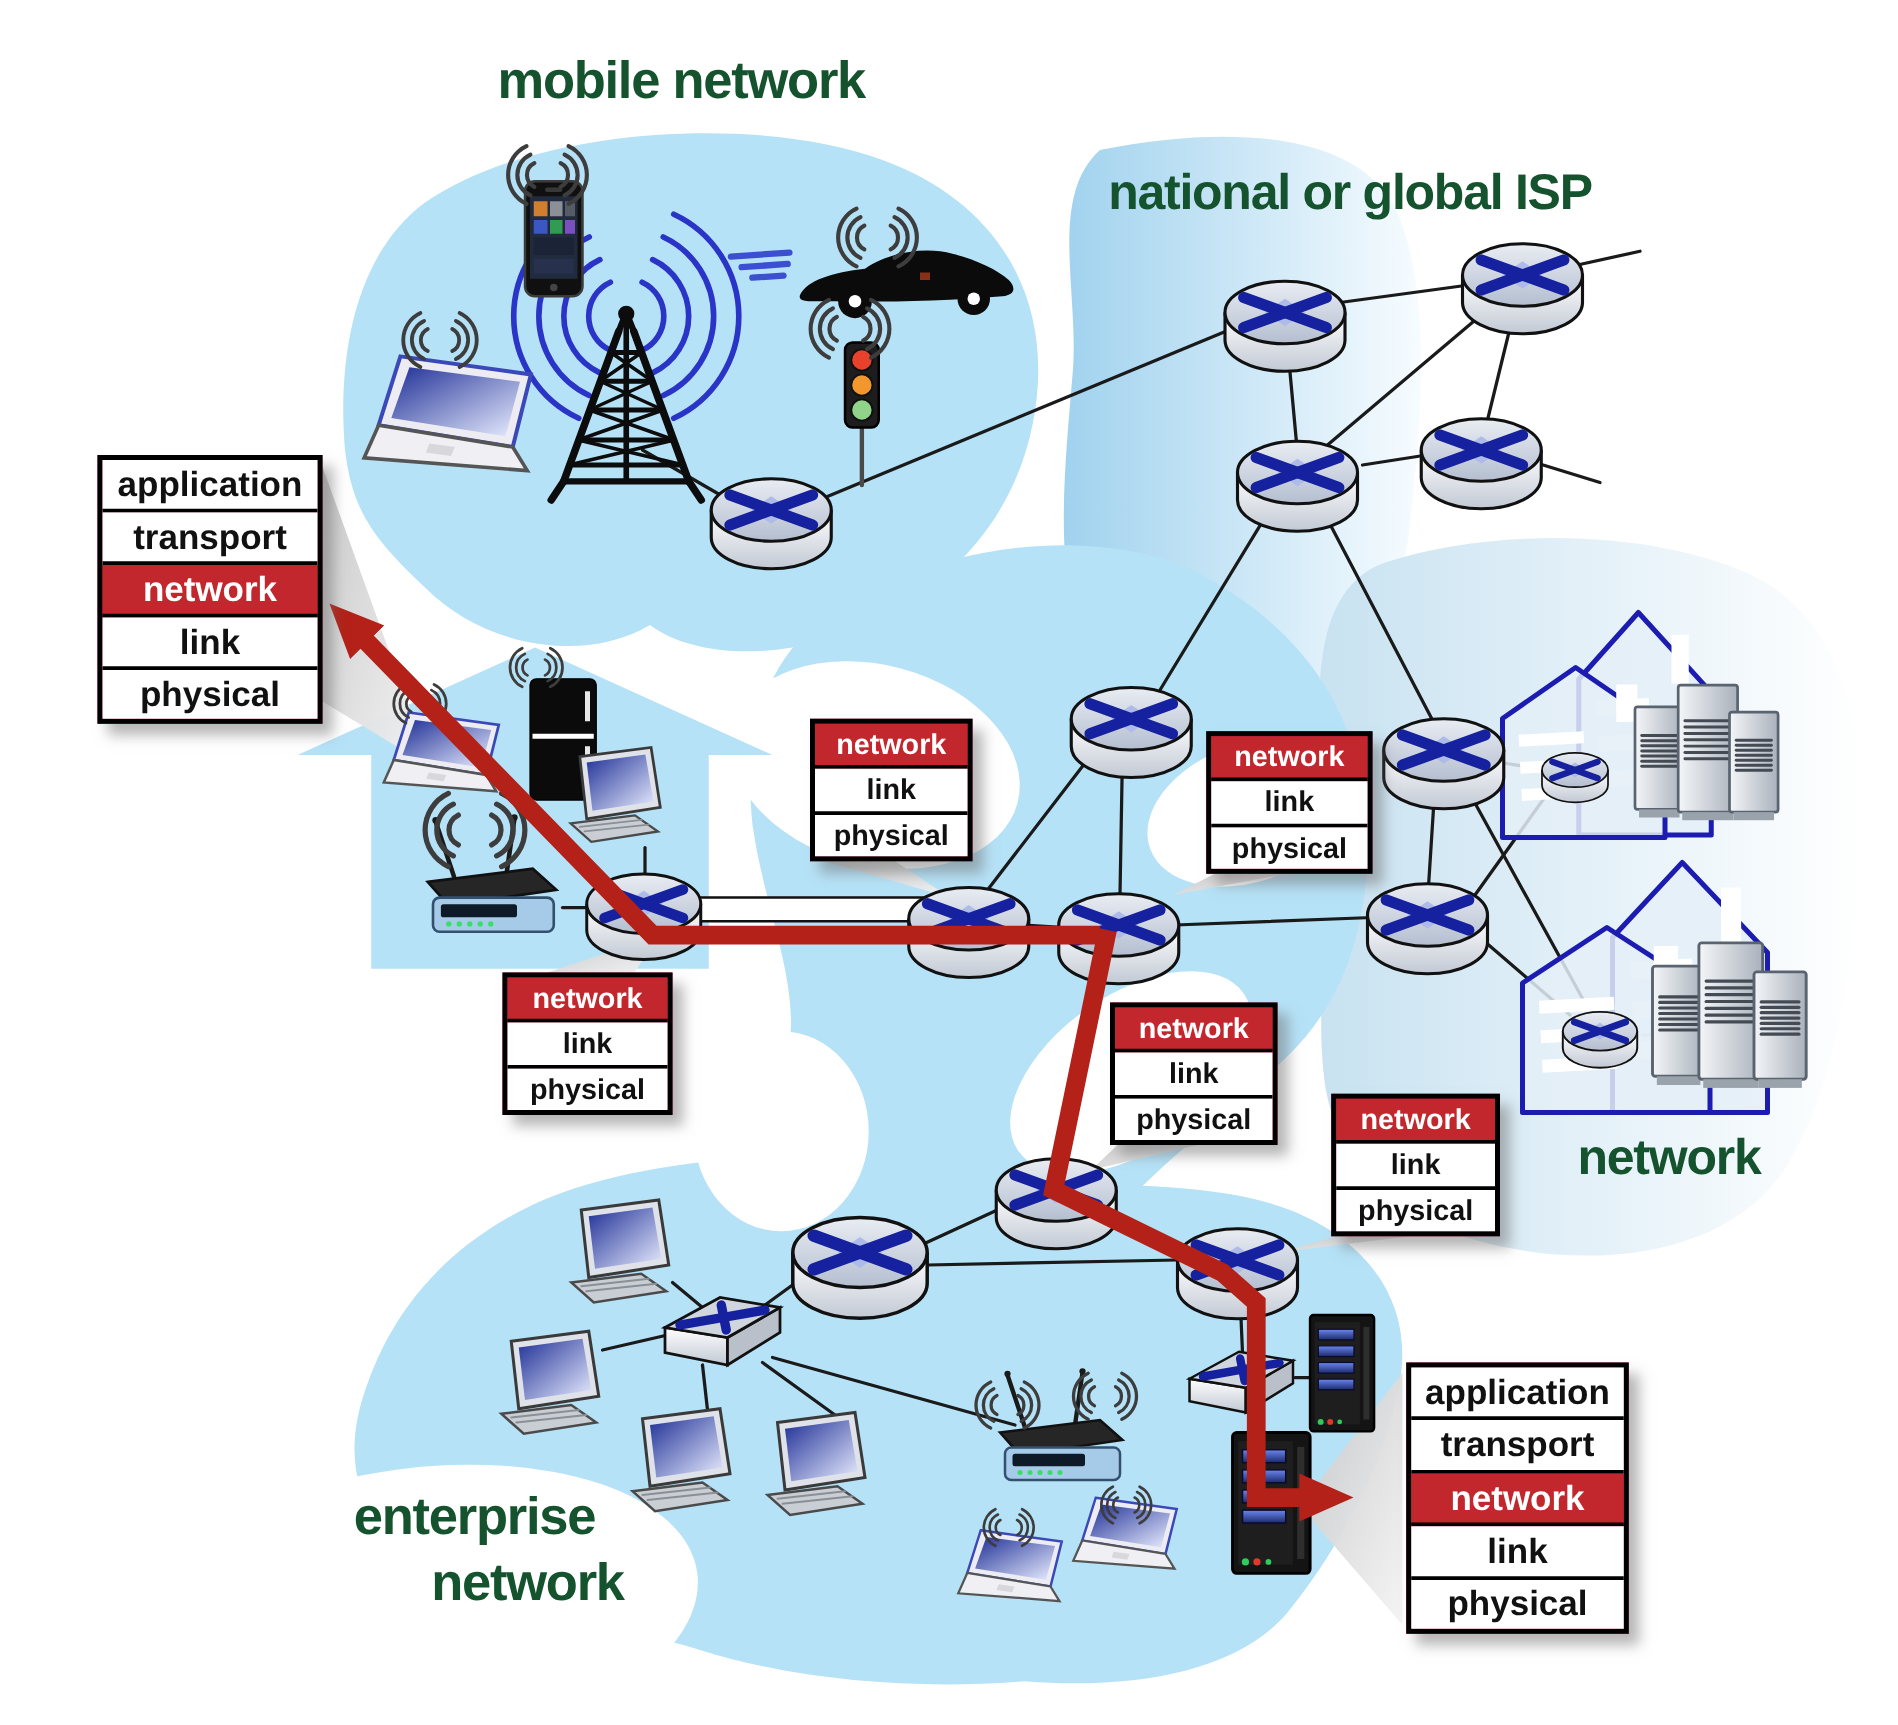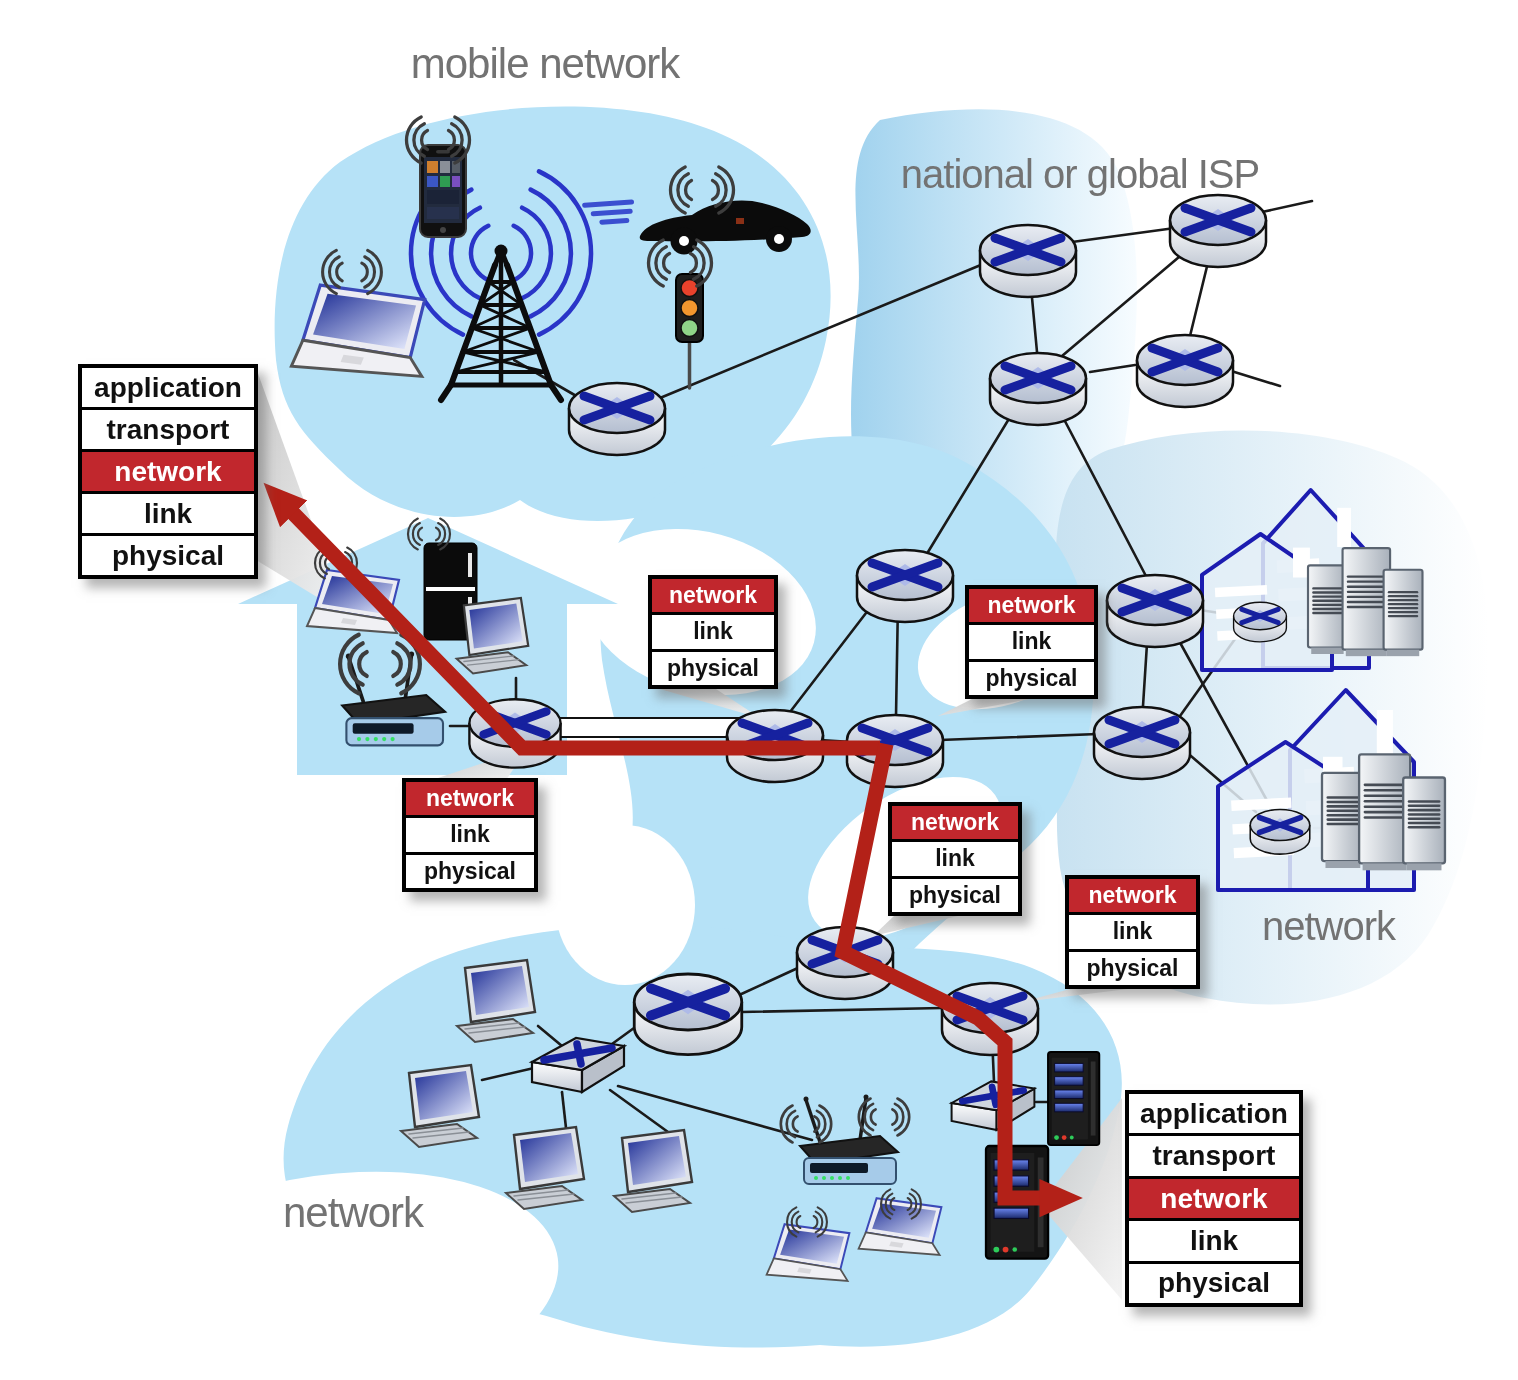--- a/index.html
+++ b/index.html
@@ -1,24 +1,24 @@
 <!DOCTYPE html>
 <html><head>
 <meta charset="utf-8">
 <style>
   html,body{margin:0;padding:0;background:#fff}
   body{width:1518px;height:1380px;position:relative;overflow:hidden;
        font-family:"Liberation Sans",sans-serif}
   #stage{position:absolute;inset:0;width:1518px;height:1380px}
   #net{position:absolute;left:0;top:0}
   #hud{position:absolute;inset:0;pointer-events:none}
-  .lbl{position:absolute;font-weight:normal;color:#737373;letter-spacing:-1px;white-space:nowrap}
+  .lbl{position:absolute;font-weight:bold;color:#14532d;letter-spacing:-1px;white-space:nowrap}
   .lbl span{display:block}
   #lbl-mobile{left:380px;top:40px;width:330px;text-align:center;font-size:42px}
-  #lbl-isp{left:845px;top:152px;width:470px;text-align:center;font-size:40px}
+  #lbl-isp{left:845px;top:132px;width:470px;text-align:center;font-size:40px}
   #lbl-dc{left:1262px;top:904px;font-size:40px;line-height:45px}
   #lbl-ent{left:283px;top:1186px;font-size:42px;line-height:53px}
   #lbl-ent span + span{margin-left:62px}
   .stack{position:absolute;box-sizing:border-box;border:4px solid #000;background:#be185d;
          display:flex;flex-direction:column;box-shadow:8px 9px 10px rgba(110,110,110,.5)}
   .stack .row{flex:1;display:flex;align-items:center;justify-content:center;
               font-weight:bold;color:#111;background:#fff;border-bottom:3px solid #000}
   .stack .row:last-child{border-bottom:none}
   .stack .row.hl{background:#c1272d;color:#fff}
 </style>
@@ -619,20 +619,21 @@
       </g>
     </svg>
 
   <div id="hud">
     <div class="lbl" id="lbl-mobile">mobile network</div>
     <div class="lbl" id="lbl-isp">national or global ISP</div>
     <div class="lbl" id="lbl-dc">
       <span>network</span>
     </div>
     <div class="lbl" id="lbl-ent">
+      <span>enterprise</span>
       <span>network</span>
     </div>
     <div id="stacks">
         <div class="stack" style="left: 78px; top: 364px; width: 180px; height: 215px; font-size: 28px;">
           <div class="row">application</div>
           <div class="row">transport</div>
           <div class="row hl">network</div>
           <div class="row">link</div>
           <div class="row">physical</div>
         </div>

